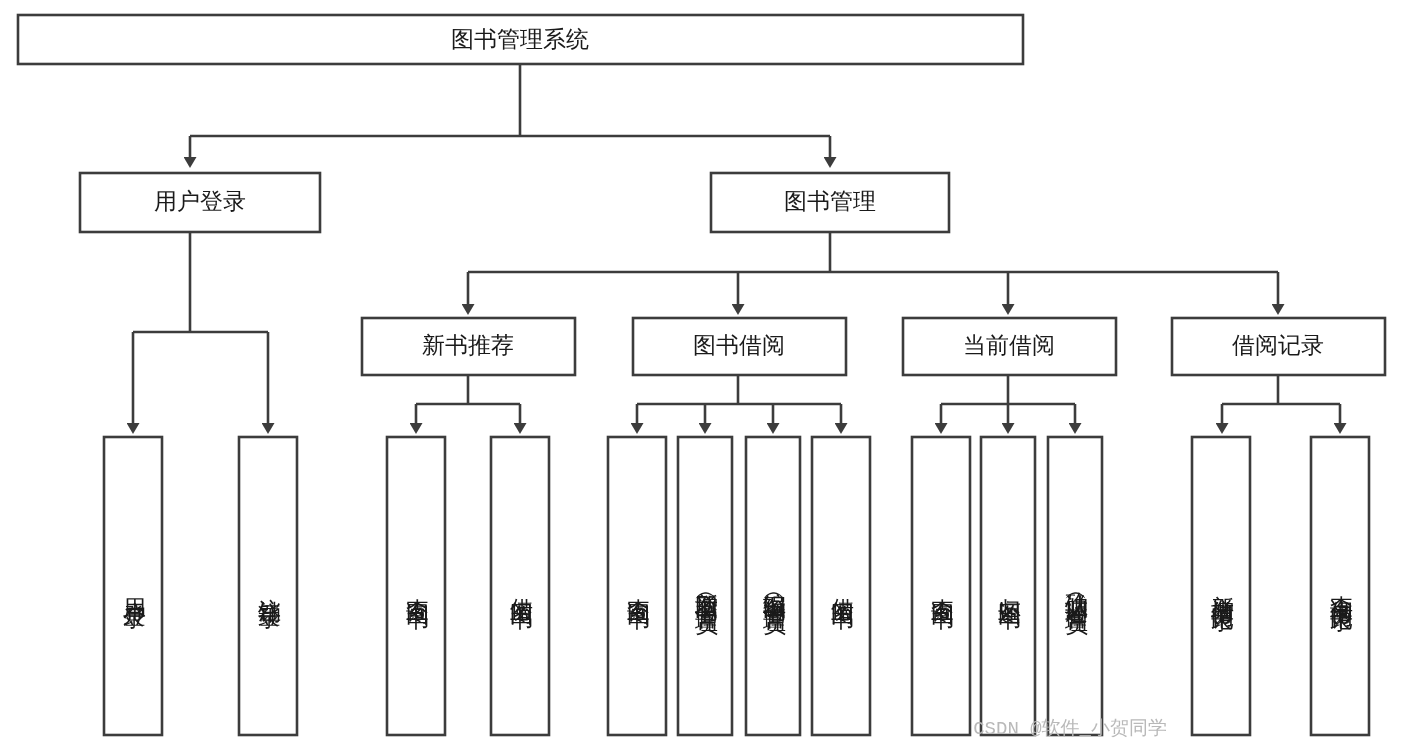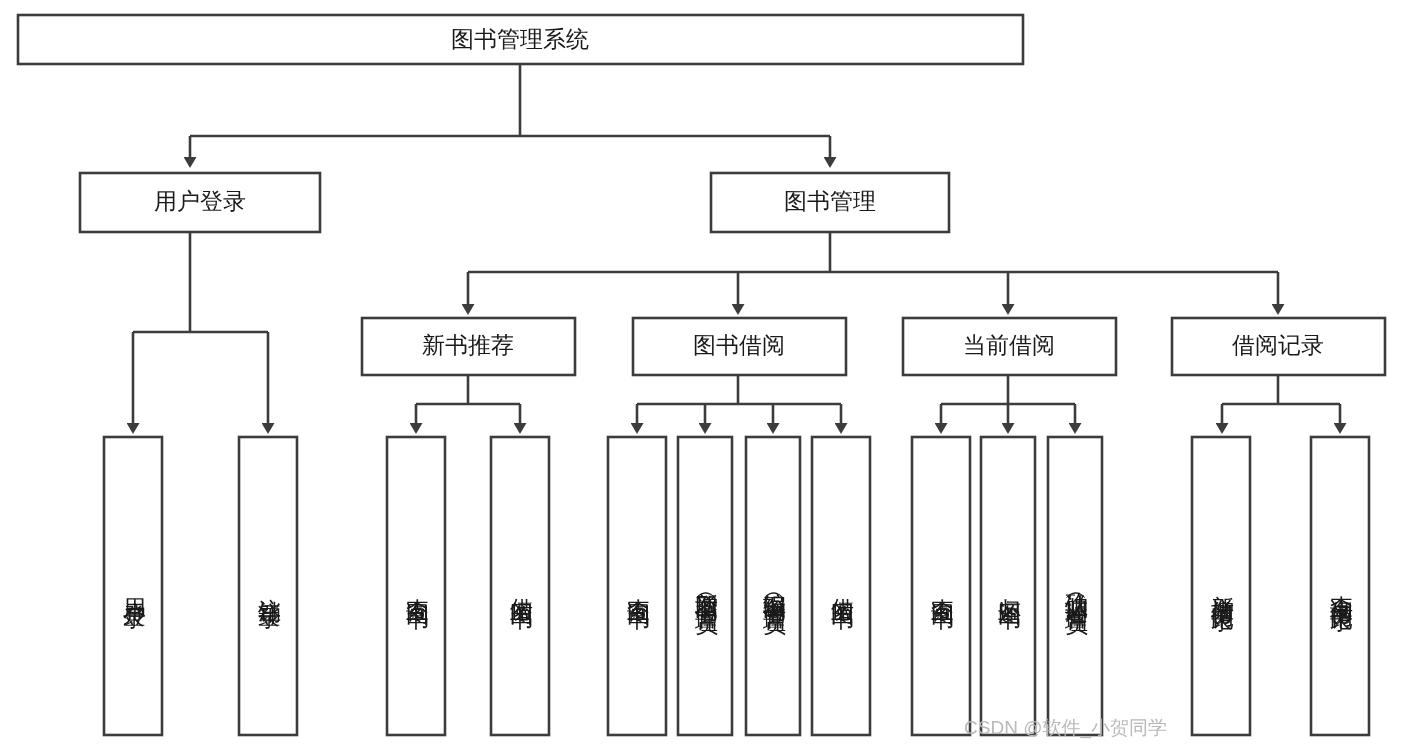--- a/index.html
+++ b/index.html
@@ -54,21 +54,21 @@
   .label-v {
     font-size: 23px;
     writing-mode: vertical-rl;
     text-orientation: upright;
     letter-spacing: 3px;
   }
   .watermark-text {
     position: absolute;
     right: 8px;
     bottom: 6px;
-    font-family: Liberation Sans, sans-serif;
+    font-family: Liberation Mono, monospace;
     font-size: 19px;
     color: #b9b9b9;
     white-space: nowrap;
     pointer-events: none;
   }
 </style>
 </head>
 <body>
 
 <div id="diagram-root">

